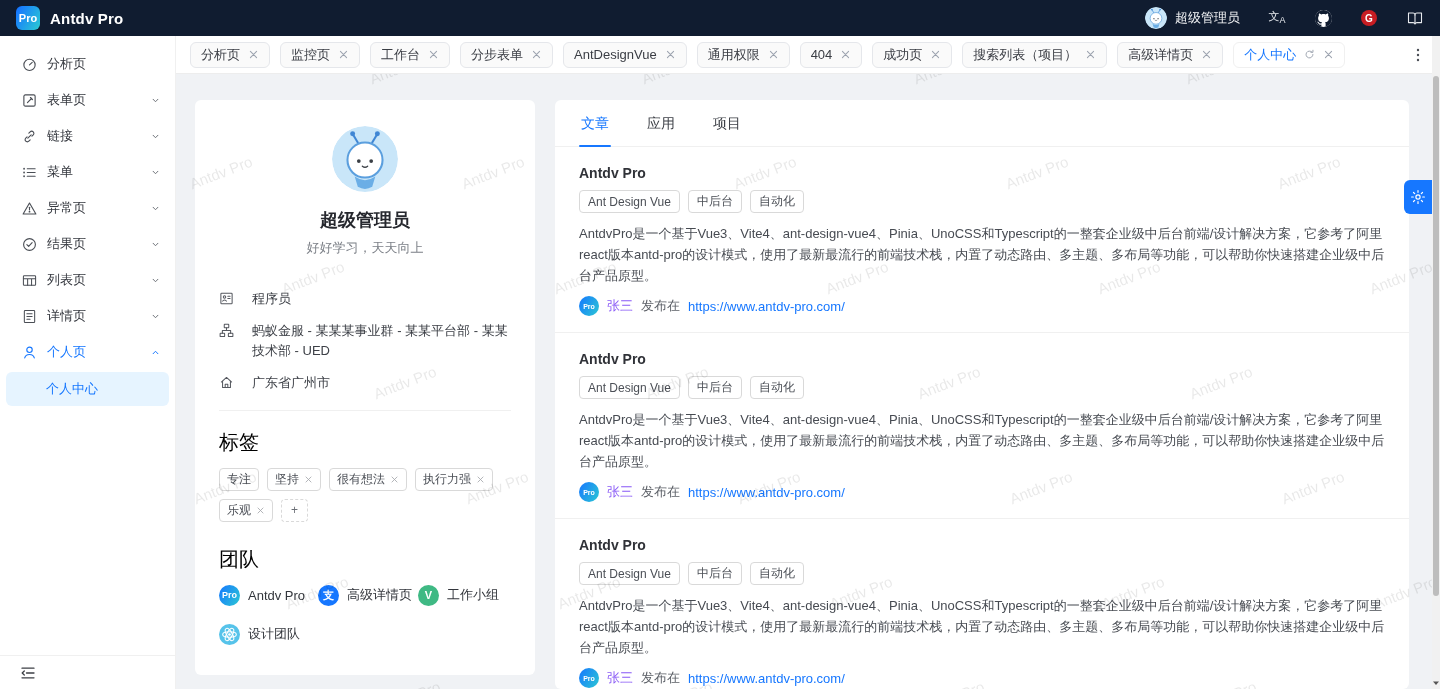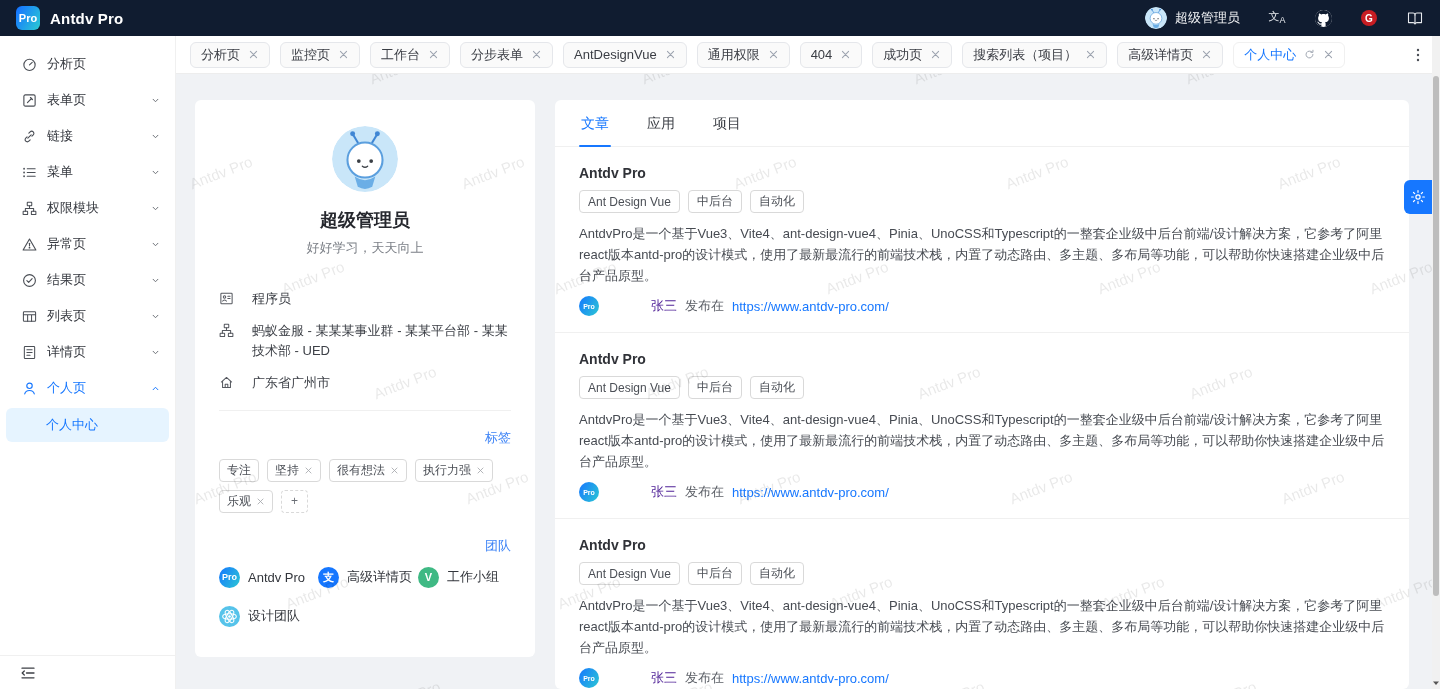--- a/index.html
+++ b/index.html
@@ -58,21 +58,21 @@
   .profile-card { width:340px; flex:none; padding:26px 24px 30px; }
   .avatar-wrap { display:flex; justify-content:center; }
   .avatar-lg { width:66px; height:66px; border-radius:50%; overflow:hidden; }
   .profile-name { text-align:center; font-size:18px; font-weight:bold; color:#26282e; margin-top:16px; }
   .profile-motto { text-align:center; font-size:13px; color:#7d8188; margin-top:7px; }
   .profile-details { margin-top:32px; }
   .detail-row { display:flex; gap:18px; font-size:13px; color:#3d4047; line-height:1.55; margin-bottom:12px; }
   .detail-row .d-icon { width:15px; height:15px; color:#55585f; flex:none; margin-top:2px; }
   .detail-row .d-icon svg { width:15px; height:15px; }
   .p-divider { height:1px; background:#f0f0f0; margin:16px 0 18px; }
-  .section-title { font-size:13px; color:#3b82f6; margin-bottom:12px;text-align:right; }
+  .section-title { font-size:20px; color:#000000; margin-bottom:12px; }
   .tags-row { display:flex; flex-wrap:wrap; gap:8px; }
   .tag { display:inline-flex; align-items:center; gap:5px; border:1px solid #d9d9d9; border-radius:4px; padding:2px 7px; font-size:12px; color:#4b4f56; background:#fff; }
   .tag .tag-x { width:9px; height:9px; color:#a6a9ad; cursor:pointer; display:flex; }
   .tag .tag-x svg { width:9px; height:9px; }
   .tag-add { border-style:dashed; color:#6b6f76; cursor:pointer; padding:2px 9px; }
   .teams-section { margin-top:24px; }
   .teams-grid { display:grid; grid-template-columns:1fr 1fr 1fr; row-gap:18px; column-gap:6px; }
   .team-item { display:flex; align-items:center; gap:8px; font-size:13px; color:#33363c; cursor:pointer; white-space:nowrap; }
   .team-badge { width:21px; height:21px; border-radius:50%; color:#fff; font-size:9px; font-weight:bold; display:flex; align-items:center; justify-content:center; flex:none; }
   .team-badge svg { width:21px; height:21px; }
@@ -83,21 +83,21 @@
   .article-tab.active { color:#1677ff; }
   .article-tab.active::after { content:""; position:absolute; left:0; right:0; bottom:-1px; height:2px; background:#1677ff; border-radius:2px; }
   .article-item { padding:18px 24px 16px; border-bottom:1px solid #f0f0f0; }
   .article-item:last-child { border-bottom:none; }
   .article-title { font-size:14px; font-weight:bold; color:#303238; }
   .article-tags { display:flex; gap:8px; margin-top:9px; }
   .article-tags .tag { padding:2px 8px; }
   .article-desc { margin-top:10px; font-size:13px; color:#474b52; line-height:1.62; }
   .article-footer { margin-top:10px; display:flex; align-items:center; gap:8px; font-size:13px; }
   .author-badge { width:20px; height:20px; border-radius:50%; background:linear-gradient(120deg,#1677ff,#2bc7d4); color:#fff; font-size:7px; font-weight:bold; display:flex; align-items:center; justify-content:center; flex:none; }
-  .author-link { color:#4c1d95; cursor:pointer;margin-left:44px; }
+  .author-link { color:#8b5cf6; cursor:pointer; }
   .pub-label { color:#5b5f66; }
   .article-link { color:#1677ff; cursor:pointer; }
 
   
   .watermark-layer { position:absolute; inset:0; overflow:hidden; pointer-events:none; z-index:6; }
   .watermark-text { position:absolute; font-size:15px; color:rgba(0,0,0,0.09); transform:rotate(-21deg); white-space:nowrap; }
   .settings-fab { position:absolute; right:8px; top:180px; width:28px; height:34px; background:#1677ff; border-radius:6px 0 0 6px; display:flex; align-items:center; justify-content:center; color:#fff; cursor:pointer; z-index:40; }
   .settings-fab svg { width:16px; height:16px; }
   .scrollbar { position:absolute; right:0; top:36px; bottom:0; width:8px; background:#f1f1f1; z-index:35; }
   .scrollbar-thumb { position:absolute; right:1px; top:40px; width:6px; height:520px; background:#bdbdbd; border-radius:3px; }
@@ -198,36 +198,20 @@
           </span>
         </div>
         <div class="menu-item">
           <span class="mi-icon">
             <svg viewBox="0 0 16 16" fill="none" stroke="currentColor" stroke-linecap="round" stroke-linejoin="round" stroke-width="1.2">
               <path d="M5.6 4 H14 M5.6 8 H14 M5.6 12 H14"></path>
               <path d="M2.2 4 h.01 M2.2 8 h.01 M2.2 12 h.01" stroke-width="1.9"></path>
             </svg>
           </span>
           <span>菜单</span>
-          <span class="mi-caret">
-            <svg viewBox="0 0 16 16" fill="none" stroke="currentColor" stroke-linecap="round" stroke-linejoin="round" stroke-width="1.4">
-              <path d="M4.5 6.2 L8 9.8 L11.5 6.2"></path>
-            </svg>
-          </span>
-        </div>
-        <div class="menu-item">
-          <span class="mi-icon">
-            <svg viewBox="0 0 16 16" fill="none" stroke="currentColor" stroke-linecap="round" stroke-linejoin="round" stroke-width="1.1">
-              <rect x="5.6" y="1.4" width="4.8" height="3.6" rx=".5"></rect>
-              <rect x="1.2" y="10.9" width="4.8" height="3.6" rx=".5"></rect>
-              <rect x="10" y="10.9" width="4.8" height="3.6" rx=".5"></rect>
-              <path d="M8 5 V7.9 M3.6 10.9 V7.9 H12.4 V10.9"></path>
-            </svg>
-          </span>
-          <span>权限模块</span>
           <span class="mi-caret">
             <svg viewBox="0 0 16 16" fill="none" stroke="currentColor" stroke-linecap="round" stroke-linejoin="round" stroke-width="1.4">
               <path d="M4.5 6.2 L8 9.8 L11.5 6.2"></path>
             </svg>
           </span>
         </div>
         <div class="menu-item">
           <span class="mi-icon">
             <svg viewBox="0 0 16 16" fill="none" stroke="currentColor" stroke-linecap="round" stroke-linejoin="round" stroke-width="1.2">
               <path d="M8 2.2 L14.8 13.8 H1.2 Z"></path>

